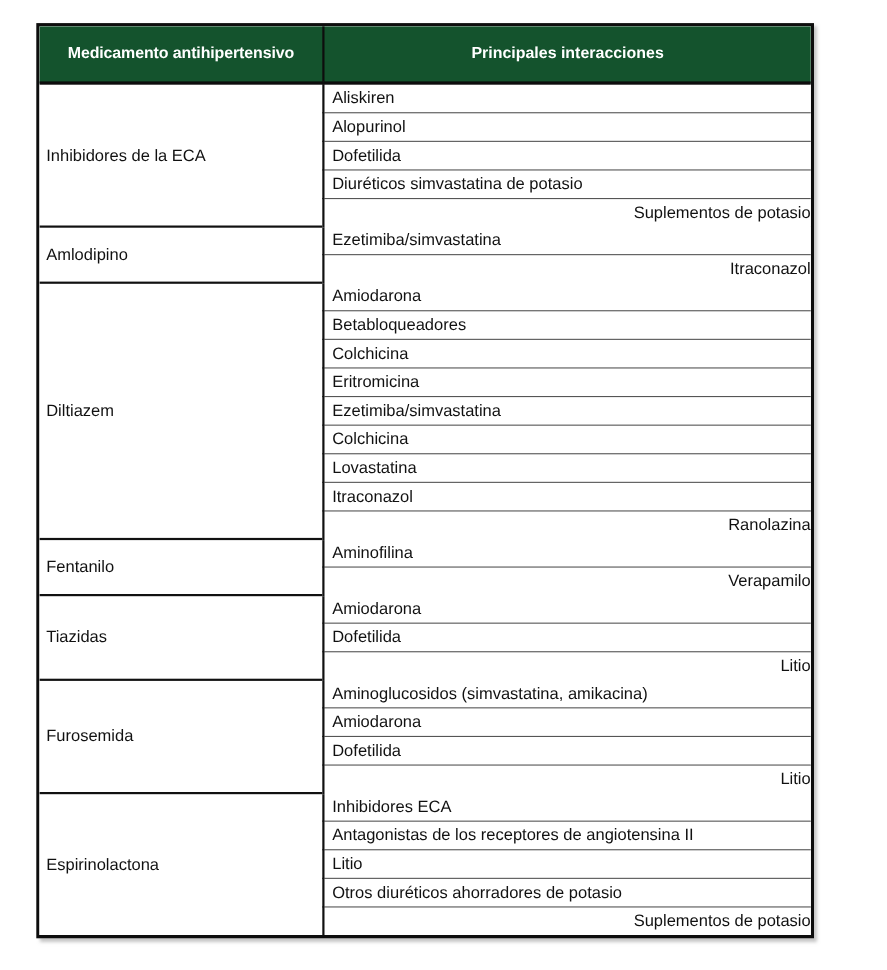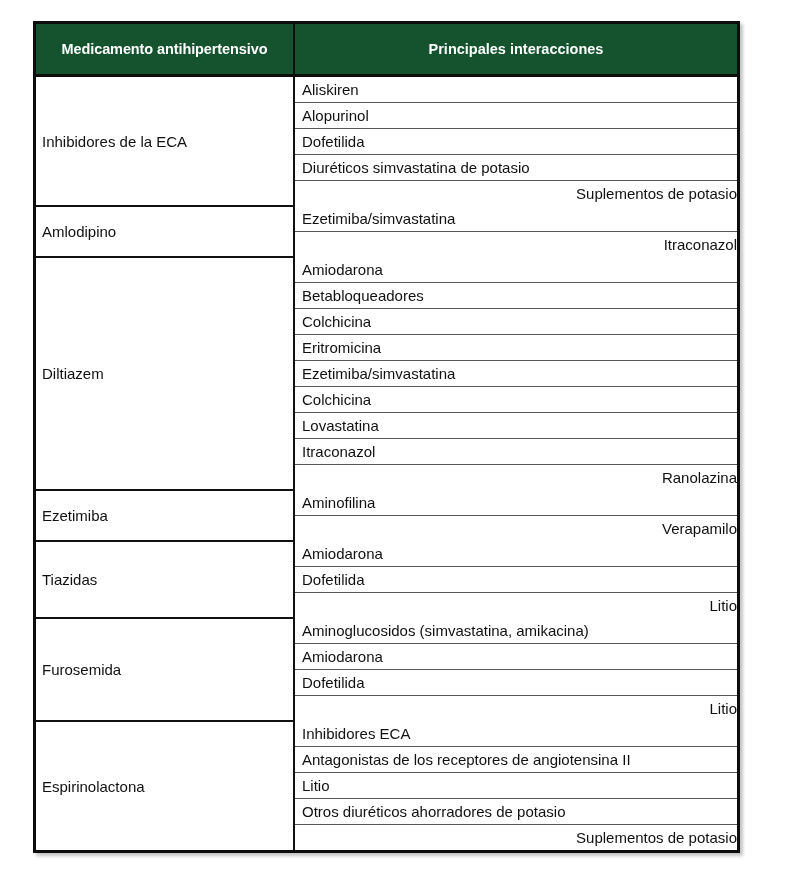--- a/index.html
+++ b/index.html
@@ -162,21 +162,21 @@
         <tr>
           <td class="inter-cell">Lovastatina</td>
         </tr>
         <tr>
           <td class="inter-cell">Itraconazol</td>
         </tr>
         <tr class="group-last">
           <td class="inter-cell">Ranolazina</td>
         </tr>
         <tr class="group-start group-first">
-          <td class="drug-cell" rowspan="2">Ezetimiba</td>
+          <td class="drug-cell" rowspan="2">Fentanilo</td>
           <td class="inter-cell">Aminofilina</td>
         </tr>
         <tr class="group-last">
           <td class="inter-cell">Verapamilo</td>
         </tr>
         <tr class="group-start group-first">
           <td class="drug-cell" rowspan="3">Tiazidas</td>
           <td class="inter-cell">Amiodarona</td>
         </tr>
         <tr>

